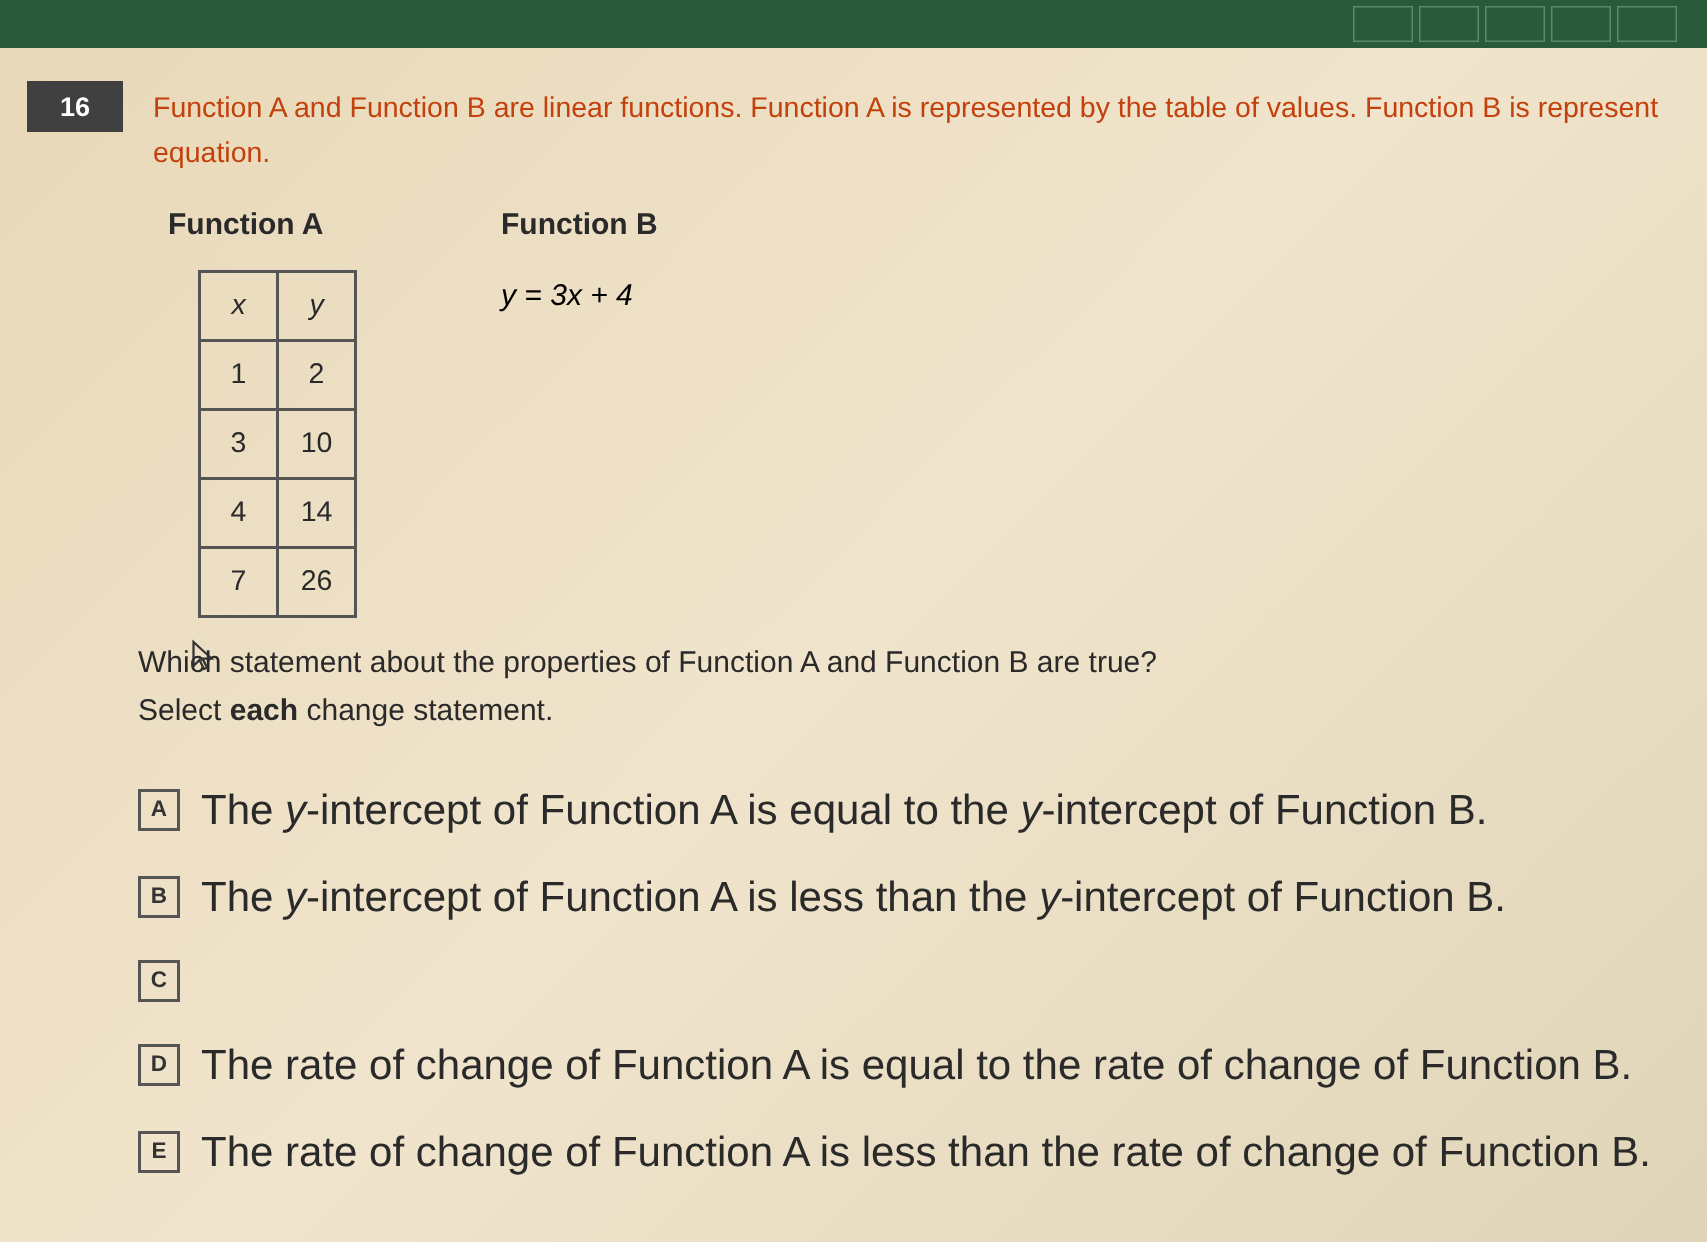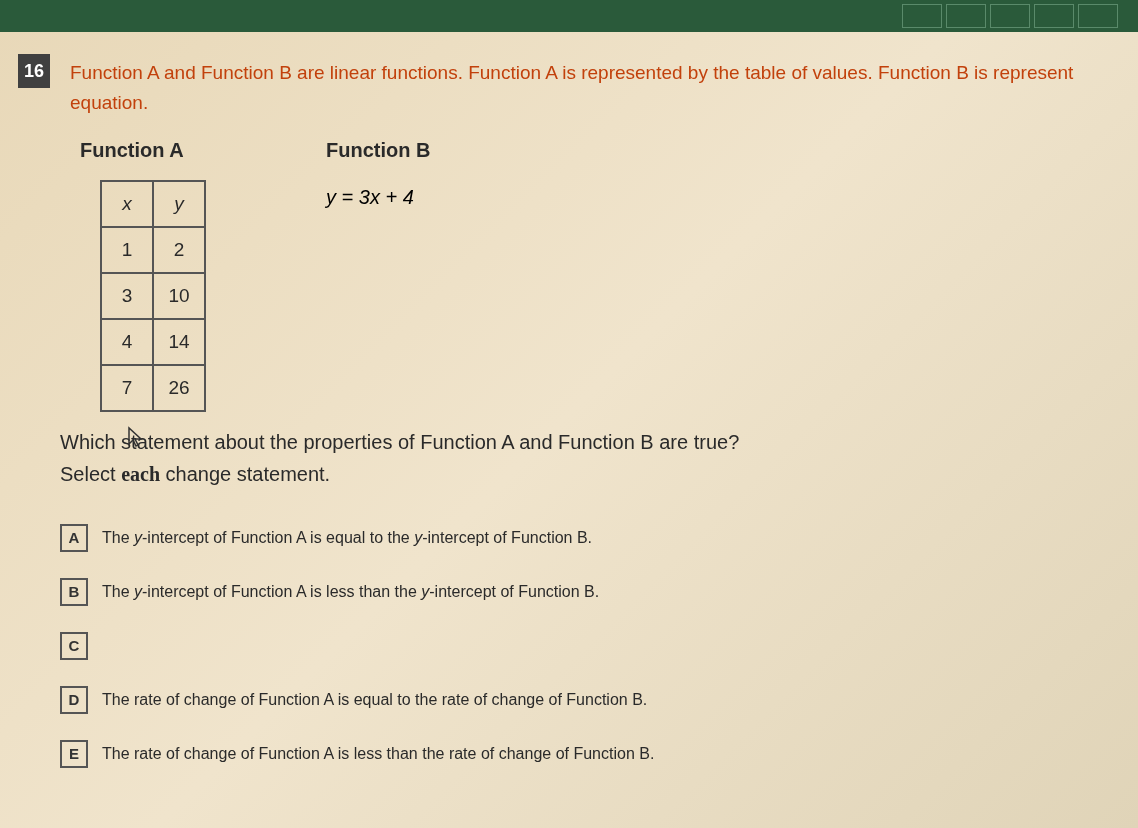--- a/index.html
+++ b/index.html
@@ -39,21 +39,21 @@
     }
     .question-area {
       position: absolute;
       top: 54px;
       left: 18px;
       right: 0;
       display: flex;
       gap: 20px;
     }
     .question-number {
-      width: 32px;
+      width: 64px;
       height: 34px;
       background: #404040;
       color: #fff;
       display: flex;
       align-items: center;
       justify-content: center;
       font-size: 18px;
       font-weight: bold;
       flex-shrink: 0;
     }
@@ -62,21 +62,21 @@
       padding-top: 4px;
     }
     .question-text {
       font-size: 19px;
       color: #c2410c;
       line-height: 1.6;
       margin-bottom: 20px;
     }
     .functions-row {
       display: flex;
-      gap: 120px;
+      gap: 96px;
       margin-left: 10px;
       margin-bottom: 10px;
     }
     .function-block {
       display: flex;
       flex-direction: column;
     }
     .function-title {
       font-size: 20px;
       font-weight: bold;
@@ -114,21 +114,20 @@
     }
     .sub-question {
       margin-top: 14px;
       margin-left: -10px;
       font-size: 20px;
       color: #2a2a2a;
       line-height: 1.6;
     }
     .sub-question .each {
       font-weight: bold;
-      font-family: Liberation Serif, serif;
     }
     .answer-options {
       margin-top: 34px;
       margin-left: -10px;
       display: flex;
       flex-direction: column;
       gap: 26px;
     }
     .answer-option {
       display: flex;
@@ -142,21 +141,21 @@
       border: 2px solid #555;
       display: flex;
       align-items: center;
       justify-content: center;
       font-size: 15px;
       font-weight: bold;
       color: #333;
       flex-shrink: 0;
     }
     .answer-text {
-      font-size: 16px;
+      font-size: 28px;
       color: #2a2a2a;
     }
     .italic {
       font-style: italic;
     }
   </style>
 </head>
 <body>
 
 <div class="top-bar">

